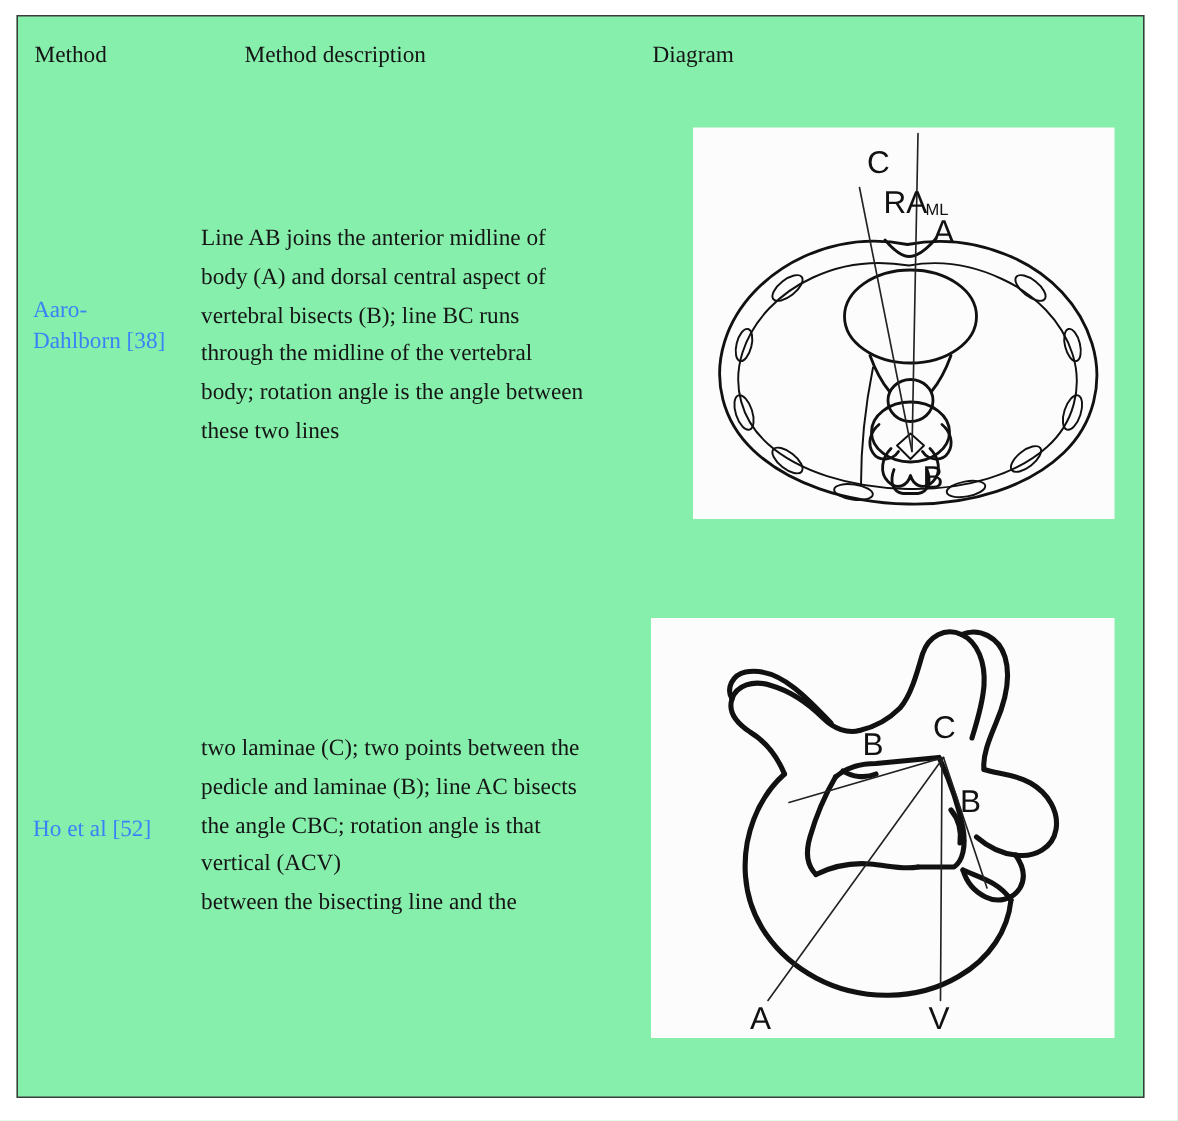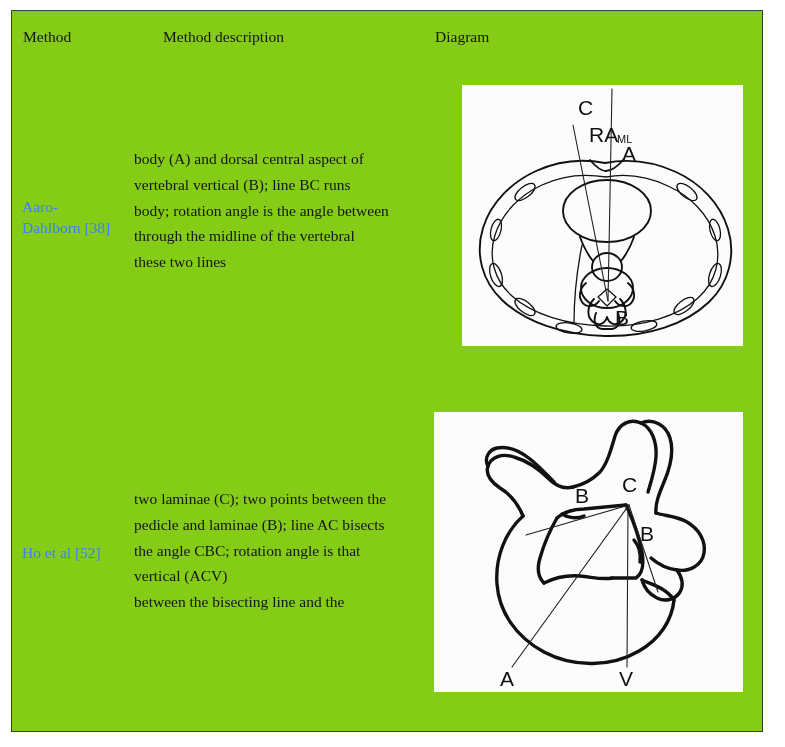--- a/index.html
+++ b/index.html
@@ -18,21 +18,21 @@
 
   
   #table-frame {
     position: absolute;
     left: 11px;
     top: 10px;
     width: 752px;
     height: 722px;
     border: 1px solid #3b3b3b;
     box-sizing: border-box;
-    background: #84cc16;
+    background: #86efac;
   }
 
   
   .col-method      { position: absolute; left: 11px;  width: 120px; }
 
   #header-row { position: absolute; left: 0; top: 16px; width: 752px; height: 40px; }
   .hdr {
     font-size: 15.5px;
     line-height: 20px;
     color: #151515;
@@ -91,24 +91,25 @@
   </div>
 
 </div>
 
 <div id="row1-method" class="cell-method">
   <div>Aaro-</div>
   <div>Dahlborn [38]</div>
 </div>
 
 <div id="row1-desc" class="cell-desc">
+  <span class="ln">Line AB joins the anterior midline of</span>
   <span class="ln">body (A) and dorsal central aspect of</span>
-  <span class="ln">vertebral vertical (B); line BC runs</span>
+  <span class="ln">vertebral bisects (B); line BC runs</span>
+  <span class="ln">through the midline of the vertebral</span>
   <span class="ln">body; rotation angle is the angle between</span>
-  <span class="ln">through the midline of the vertebral</span>
   <span class="ln">these two lines</span>
 </div>
 
 <div id="row1-diagram">
   <svg class="diagram-svg" viewBox="0 0 281 261" xmlns="http://www.w3.org/2000/svg">
 
     <path class="stroke-mid" d="M 143 78
       C 118 73, 96 76, 74 86
       C 50 97, 29 117, 21 143
       C 13 169, 20 196, 40 215

